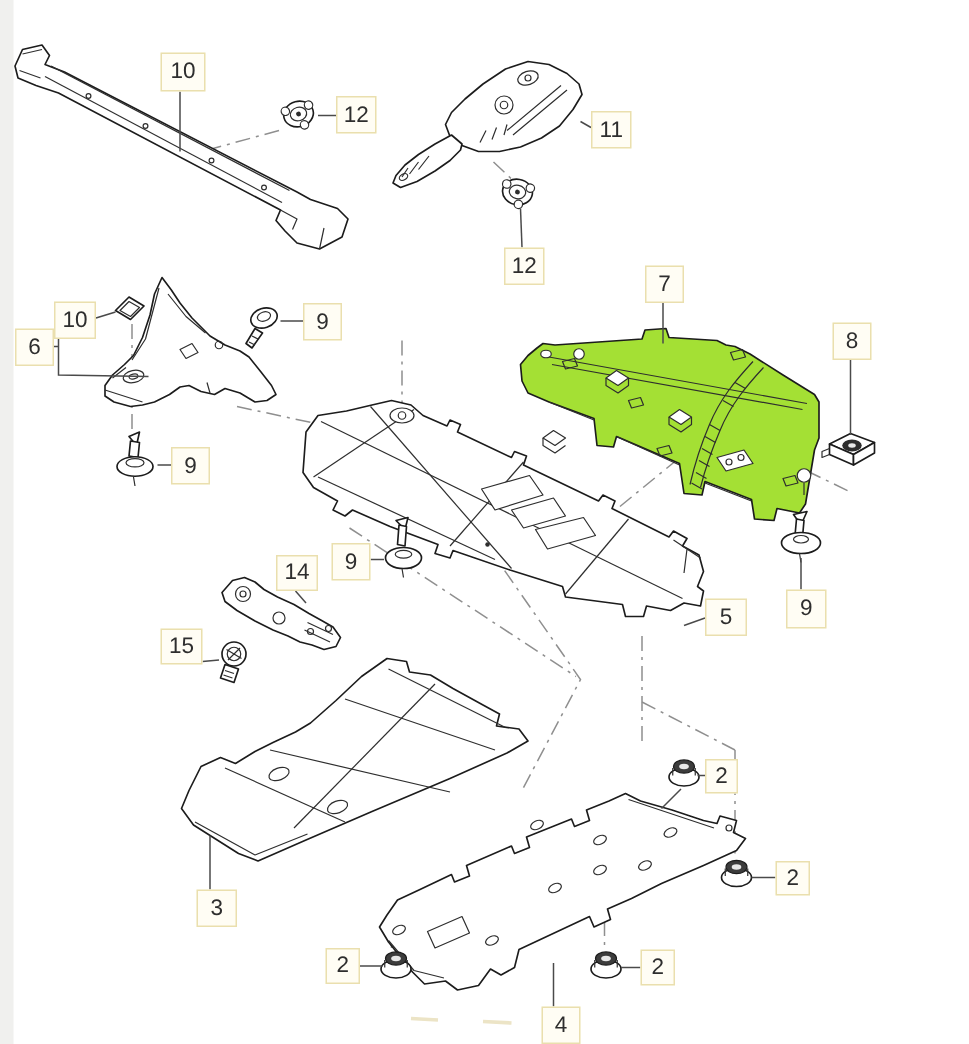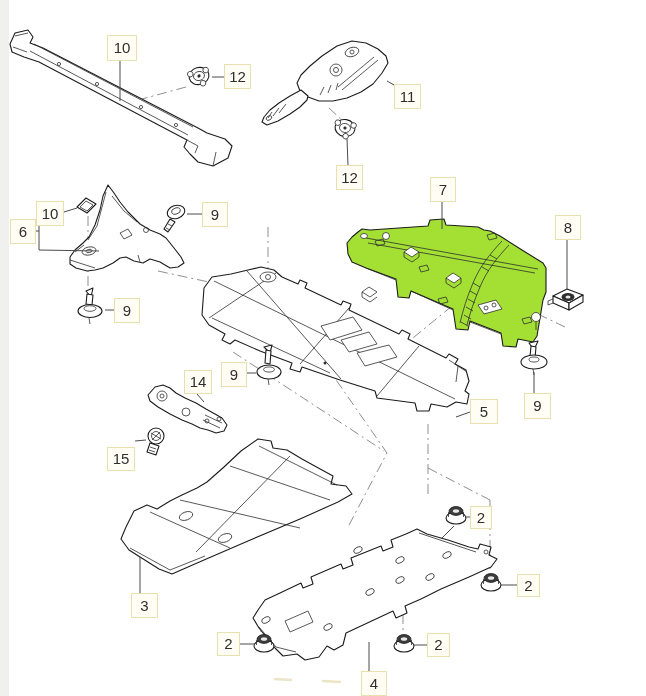--- a/index.html
+++ b/index.html
@@ -277,33 +277,33 @@
       <path class="lead" d="M501,585 L517,585"></path>
       <path class="lead" d="M414,645 L427,645"></path>
       <path class="lead" d="M240,644 L255,644"></path>
       <path class="faint" d="M274,679 L292,680 M322,681 L341,682"></path>
     </g>
   </svg>
 
   <div id="callouts">
       <div class="callout" style="left: 107px; top: 35px; width: 30px; height: 26px; line-height: 24px;">10</div>
       <div class="callout" style="left: 224px; top: 64px; width: 27px; height: 25px; line-height: 23px;">12</div>
-      <div class="callout" style="left: 394px; top: 84px; width: 27px; height: 25px; line-height: 23px;">11</div>
+      <div class="callout" style="left: 394px; top: 74px; width: 27px; height: 25px; line-height: 23px;">11</div>
       <div class="callout" style="left: 336px; top: 165px; width: 27px; height: 25px; line-height: 23px;">12</div>
       <div class="callout" style="left: 36px; top: 201px; width: 28px; height: 25px; line-height: 23px;">10</div>
       <div class="callout" style="left: 10px; top: 219px; width: 26px; height: 25px; line-height: 23px;">6</div>
       <div class="callout" style="left: 202px; top: 202px; width: 26px; height: 25px; line-height: 23px;">9</div>
       <div class="callout" style="left: 430px; top: 177px; width: 26px; height: 25px; line-height: 23px;">7</div>
       <div class="callout" style="left: 555px; top: 215px; width: 26px; height: 25px; line-height: 23px;">8</div>
       <div class="callout" style="left: 114px; top: 298px; width: 26px; height: 25px; line-height: 23px;">9</div>
       <div class="callout" style="left: 221px; top: 362px; width: 26px; height: 25px; line-height: 23px;">9</div>
       <div class="callout" style="left: 524px; top: 393px; width: 27px; height: 26px; line-height: 24px;">9</div>
       <div class="callout" style="left: 470px; top: 399px; width: 28px; height: 25px; line-height: 23px;">5</div>
       <div class="callout" style="left: 184px; top: 370px; width: 28px; height: 24px; line-height: 22px;">14</div>
-      <div class="callout" style="left: 107px; top: 447px; width: 28px; height: 24px; line-height: 22px; text-align: center;">15</div>
+      <div class="callout" style="left: 107px; top: 419px; width: 28px; height: 24px; line-height: 22px; text-align: center;">15</div>
       <div class="callout" style="left: 131px; top: 593px; width: 27px; height: 25px; line-height: 23px;">3</div>
       <div class="callout" style="left: 470px; top: 506px; width: 22px; height: 23px; line-height: 21px;">2</div>
       <div class="callout" style="left: 517px; top: 574px; width: 23px; height: 23px; line-height: 21px;">2</div>
       <div class="callout" style="left: 427px; top: 633px; width: 23px; height: 24px; line-height: 22px;">2</div>
       <div class="callout" style="left: 217px; top: 632px; width: 23px; height: 24px; line-height: 22px;">2</div>
       <div class="callout" style="left: 361px; top: 671px; width: 26px; height: 25px; line-height: 23px;">4</div>
     </div>
 </div>
 
 </body></html>

